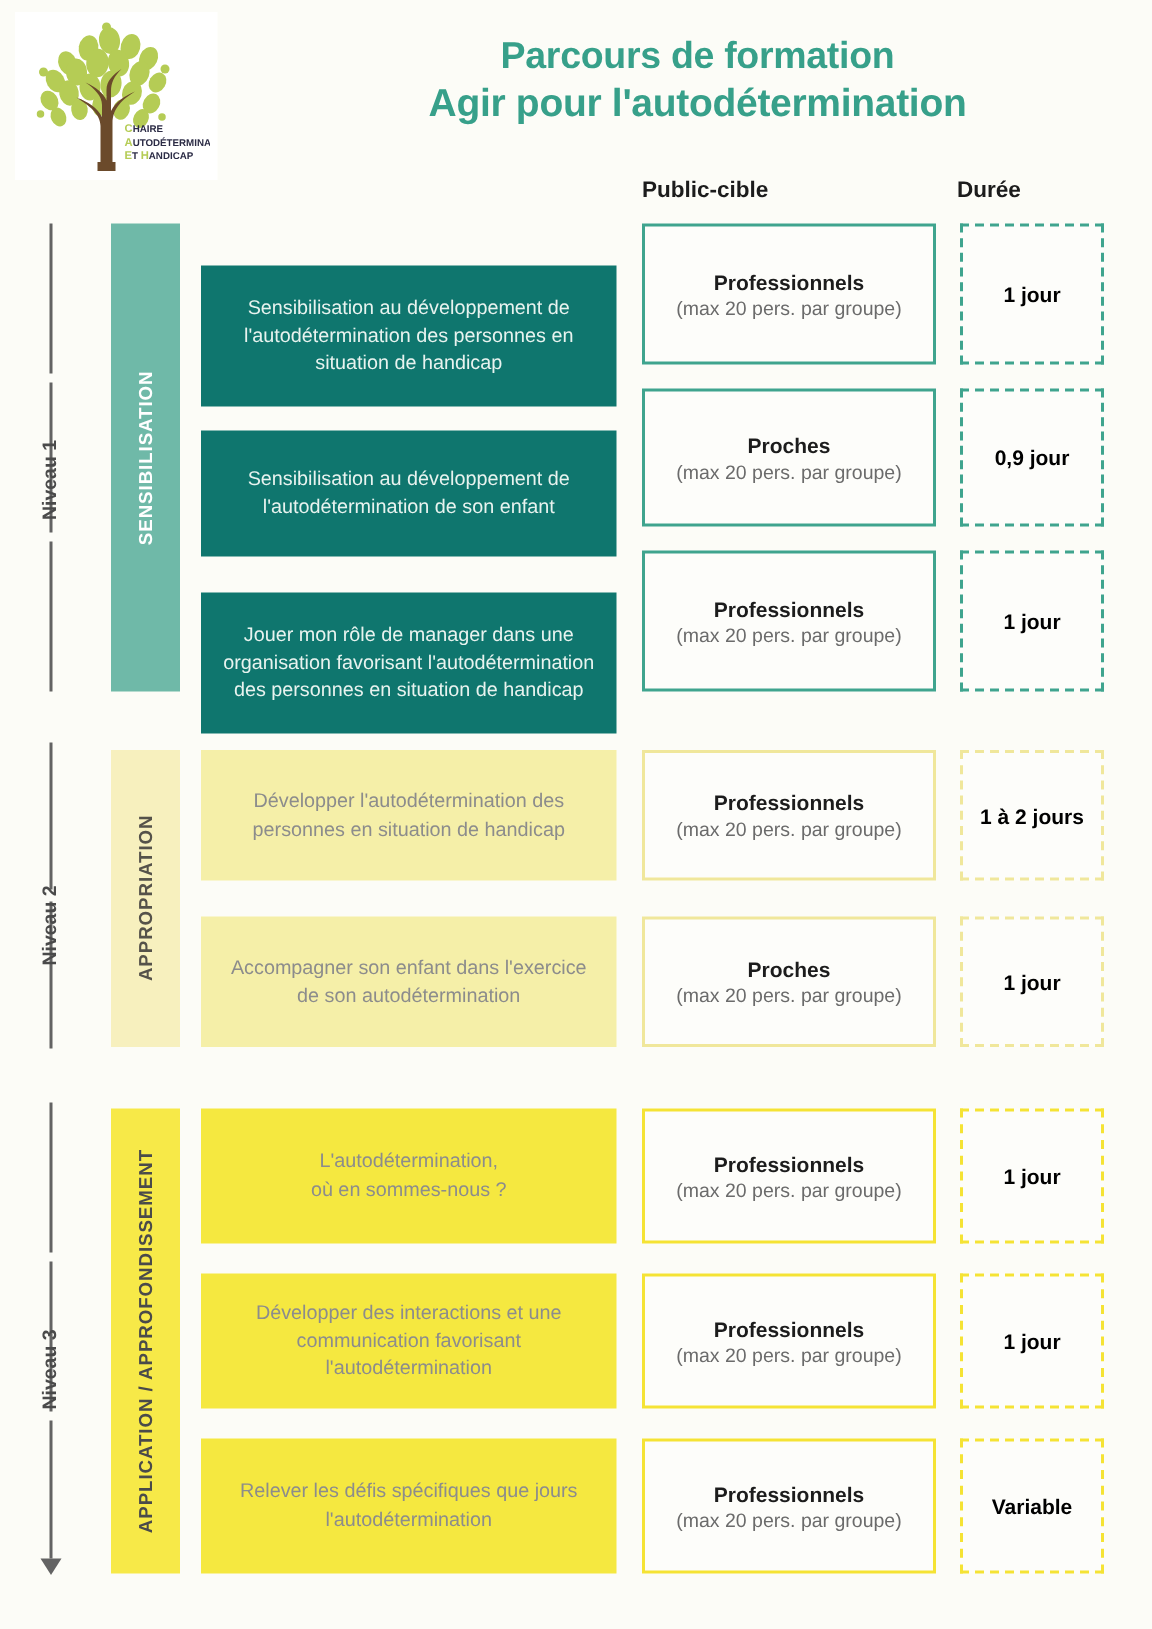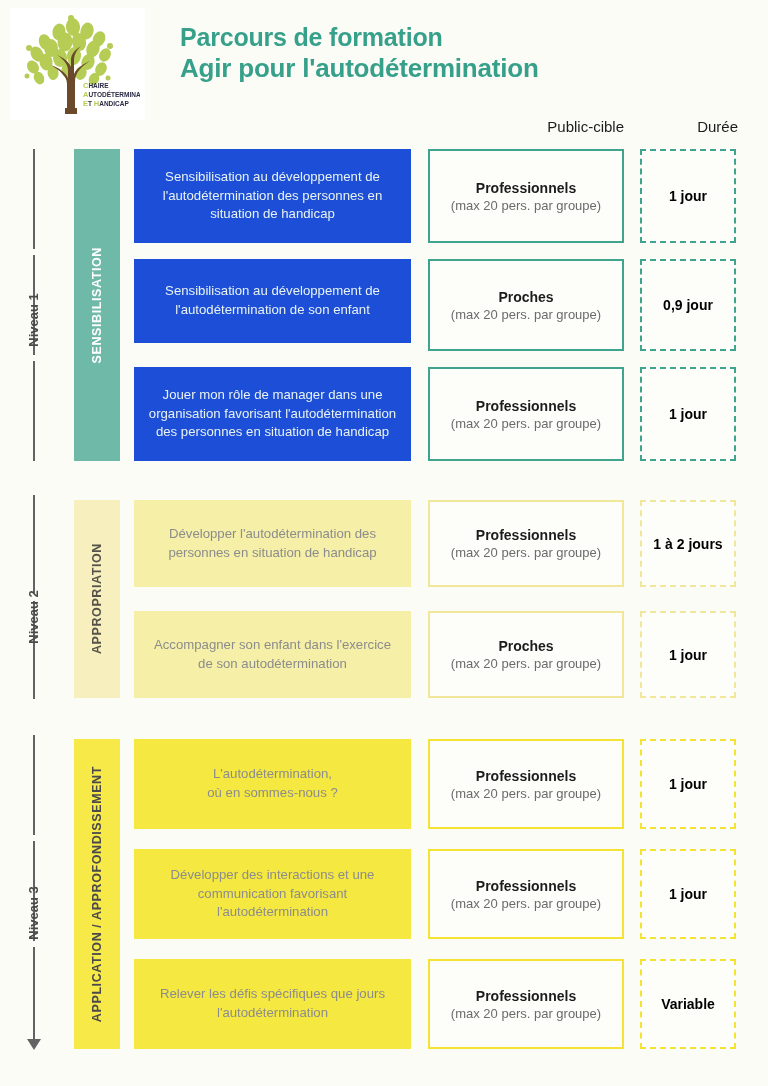--- a/index.html
+++ b/index.html
@@ -25,35 +25,36 @@
     width: 135px; height: 112px;
     background: #FFFFFF;
     display: flex; align-items: center; justify-content: center;
   }
   .logo-svg { display:block; }
 
   .title-block {
     position: absolute;
     left: 180px; top: 22px;
     width: 570px;
+    text-align: center;
     color: #37A08A;
     font-weight: bold;
     line-height: 1.22;
   }
   .title-line { font-size: 25px; letter-spacing: -0.2px; }
   .title-line.l2 { font-size: 26px; }
 
   
   .col-head {
     position: absolute;
     top: 118px;
     font-size: 15px;
-    font-weight: normal;
+    font-weight: bold;
     color: #1C1C1C;
-    text-align: right;
+    text-align: left;
   }
   .col-head.public { left: 428px; width: 196px; }
   .col-head.duree  { left: 638px; width: 100px; }
 
   
   .axis-line {
     position: absolute;
     left: 33px;
     width: 2px;
     background: #636363;
@@ -106,21 +107,21 @@
     left: 134px;
     width: 277px;
     display: flex;
     align-items: center;
     justify-content: center;
     text-align: center;
     padding: 4px 14px;
     font-size: 13.2px;
     line-height: 1.42;
   }
-  .cell-title.teal   { background: #1d4ed8; color: #E8F3EF; }
+  .cell-title.teal   { background: #0f766e; color: #E8F3EF; margin-top: 28px; }
   .cell-title.pale   { background: #F5EFA8; color: #8C8C8C; }
   .cell-title.bright { background: #F5E840; color: #8C8C8C; }
 
   .cell-public {
     position: absolute;
     left: 428px;
     width: 196px;
     background: #FDFDFA;
     border: 2px solid #3FA48E;
     display: flex;

